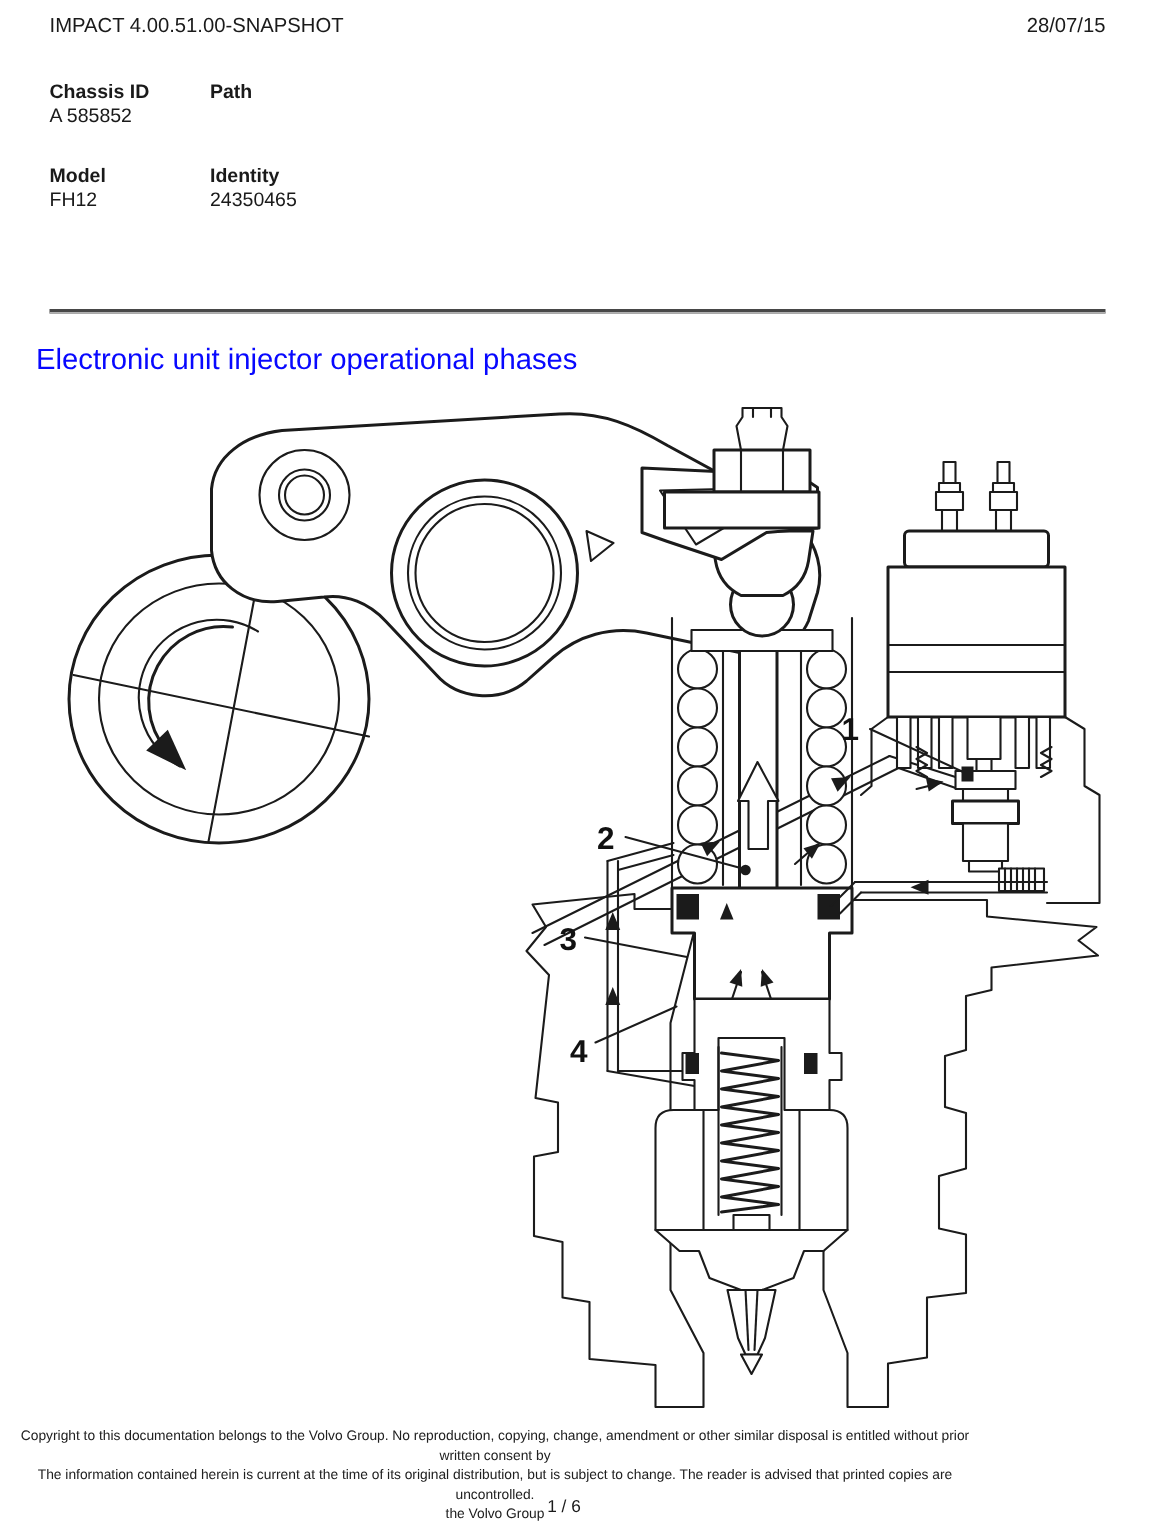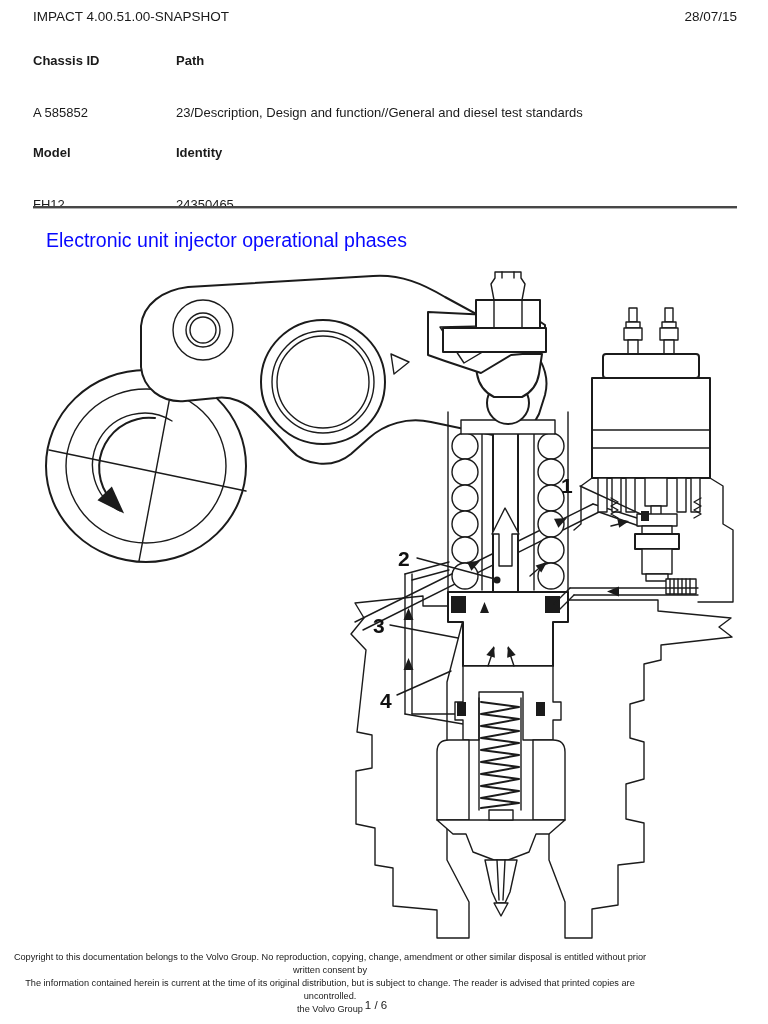--- a/index.html
+++ b/index.html
@@ -1,25 +1,25 @@
 <!DOCTYPE html>
 <html><head>
 <meta charset="utf-8">
 <style>
   html,body{margin:0;padding:0;background:#e8e8e8;}
   .page{position:relative;width:768px;height:1024px;background:#ffffff;margin:0 auto;
         font-family:"Liberation Sans",sans-serif;color:#1a1a1a;overflow:hidden;}
   .hdr{position:absolute;top:9px;left:33px;right:31px;display:flex;
        justify-content:space-between;font-size:13.5px;}
   .meta{position:absolute;left:33px;top:53px;font-size:13px;}
-  .mg{display:grid;grid-template-columns:107px auto;line-height:16px;margin-bottom:24px;gap:36px;}
+  .mg{display:grid;grid-template-columns:107px auto;line-height:16px;margin-bottom:24px;}
   .mg .lab{font-weight:bold;}
   .rule{position:absolute;left:33px;top:206px;width:704px;height:2px;
         background:#474747;border-bottom:1px solid #b0b0b0;}
-  .title{position:absolute;left:46px;top:229px;font-size:19.5px;color:#0808ff;}
+  .title{position:absolute;left:24px;top:229px;font-size:19.5px;color:#0808ff;}
   svg.diagram{position:absolute;left:33px;top:262px;width:705px;height:683px;}
   .foot{position:absolute;top:951px;left:0;width:660px;text-align:center;
         font-size:9.2px;line-height:12.9px;color:#202020;}
   .pnum{position:absolute;top:999px;left:0;width:752px;text-align:center;font-size:11.5px;}
   
   .ln{fill:none;stroke:#1b1b1b;stroke-width:2;stroke-linejoin:round;stroke-linecap:round;}
   .fw{fill:#ffffff;stroke:#1b1b1b;stroke-width:2;stroke-linejoin:round;}
   .fb{fill:#1b1b1b;stroke:none;}
   .thin{stroke-width:1.4;}
   .lbl{font:bold 21px "Liberation Sans",sans-serif;fill:#111111;}
@@ -32,21 +32,20 @@
   <div class="hdr">
     <span>IMPACT 4.00.51.00-SNAPSHOT</span>
     <span>28/07/15</span>
   </div>
 
   <div class="meta">
     <div class="mg">
       <span class="lab">Chassis ID</span>
       <span class="lab">Path</span>
       <span>A 585852</span>
-      <span>23/Description, Design and function//General and diesel test standards</span>
     </div>
     <div class="mg">
       <span class="lab">Model</span>
       <span class="lab">Identity</span>
       <span>FH12</span>
       <span>24350465</span>
     </div>
   </div>
 
   <div class="rule"></div>

